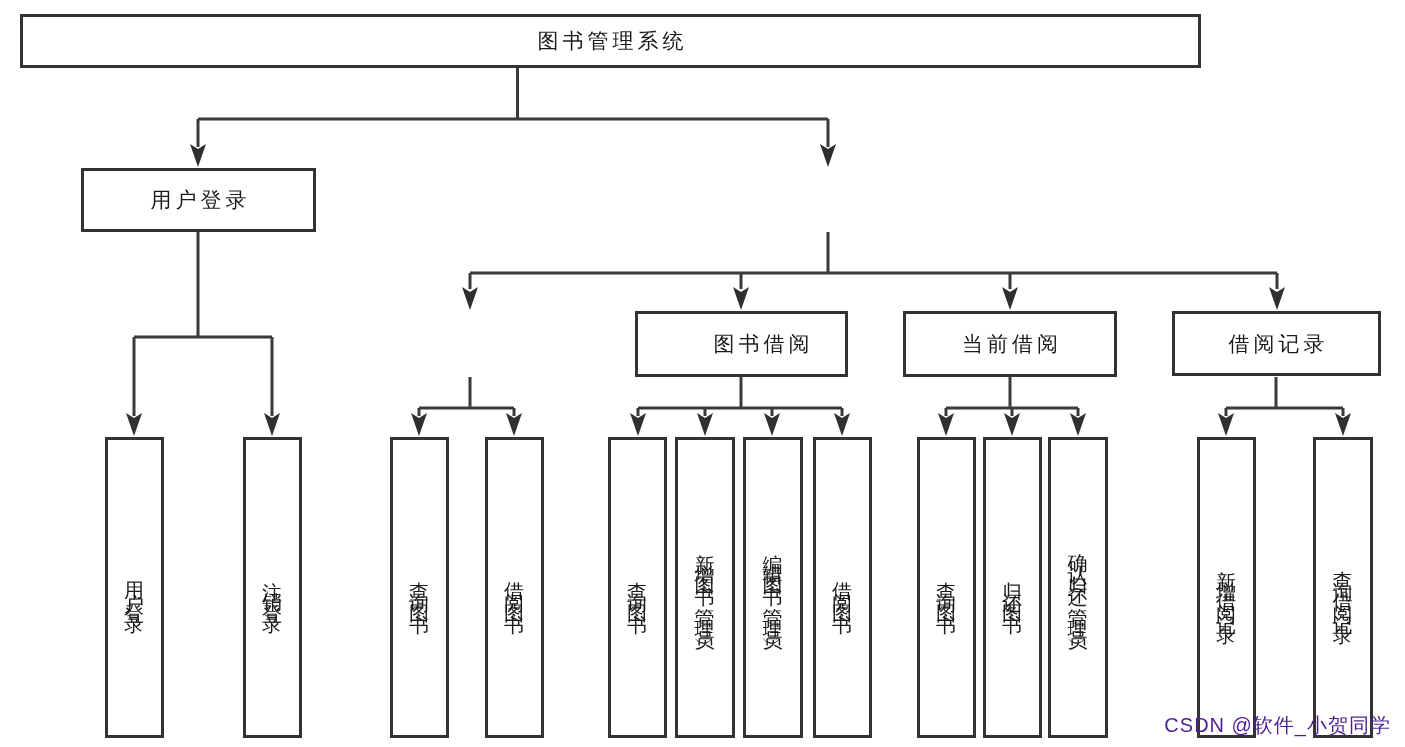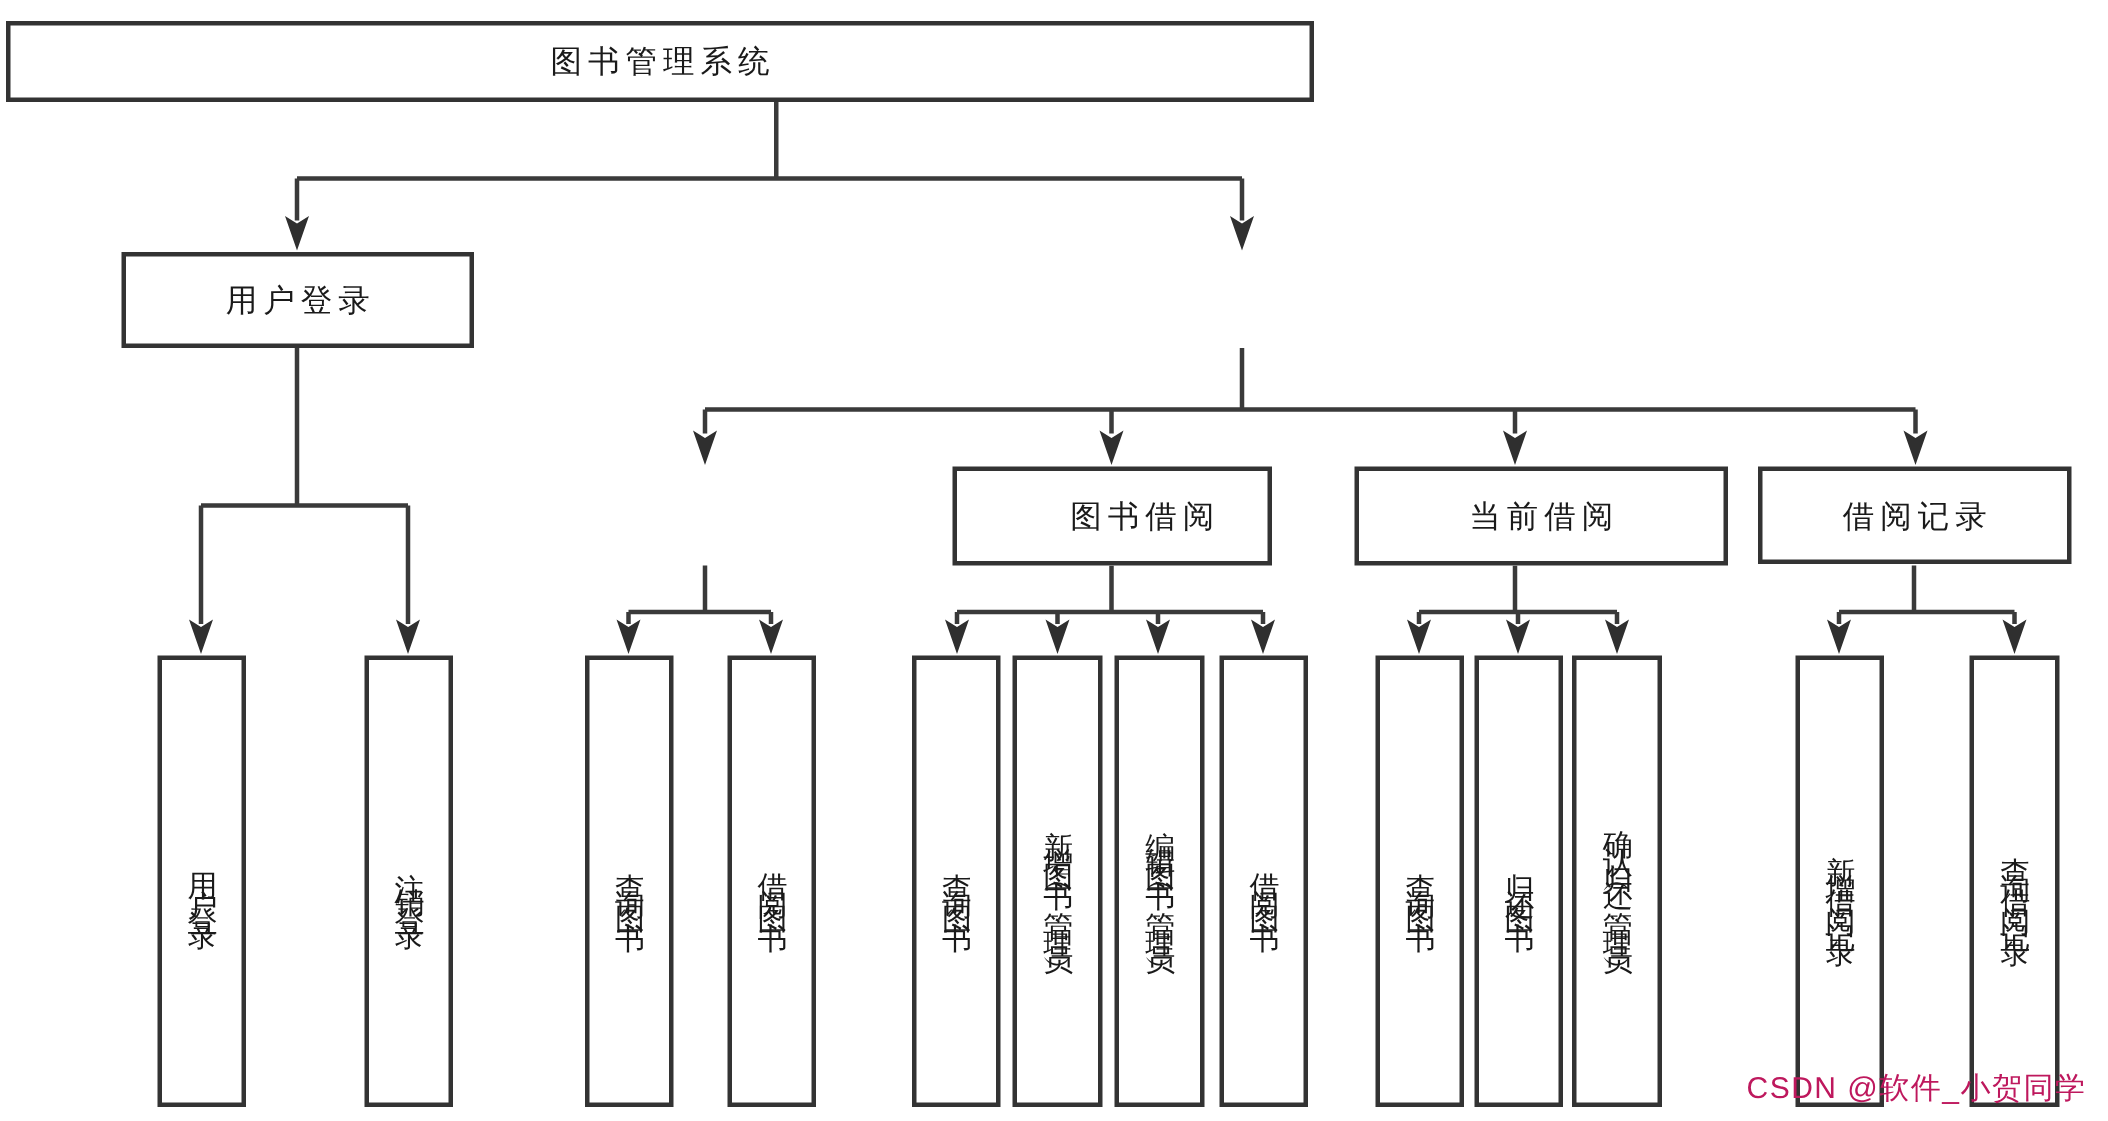--- a/index.html
+++ b/index.html
@@ -32,41 +32,41 @@
     color:#1a1a1a;
   }
   .vnode .vtext{
     writing-mode:vertical-rl;
     font-size:20px;
     letter-spacing:11px;
     line-height:1;
     white-space:nowrap;
   }
   
-  .n-root {left:4px;  top:14px;  width:872px; height:54px;}
+  .n-root {left:20px;  top:14px;  width:1181px; height:54px;}
   
   .n-l2a  {left:81px;  top:168px; width:235px;  height:64px;}
   .n-l2b  {left:711px; top:168px; width:235px;  height:64px;}
   
   .n-l3a  {left:363px; top:311px; width:215px;  height:66px;}
   .n-l3b  {left:635px; top:311px; width:213px;  height:66px;padding-left:40px;}
-  .n-l3c  {left:903px; top:311px; width:249px;  height:66px;}
+  .n-l3c  {left:903px; top:311px; width:214px;  height:66px;}
   .n-l3d  {left:1172px;top:311px; width:209px;  height:65px;}
   
   .leaf   {top:437px;  height:301px; width:59px;}
   .n-f1 {left:105px;} .n-f2 {left:243px;}
   .n-f3 {left:390px;} .n-f4 {left:485px;}
   .n-f5 {left:608px;} .n-f6 {left:675px;width:60px;} .n-f7 {left:743px;width:60px;} .n-f8 {left:813px;}
   .n-f9 {left:917px;} .n-f10{left:983px;} .n-f11{left:1048px;width:60px;}
   .n-f12{left:1197px;} .n-f13{left:1313px;width:60px;}
   .watermark{
     position:absolute;
     right:14px; top:712px;
     font-size:20px;
-    color:#be185d;
+    color:#4c1d95;
     letter-spacing:1px;
     white-space:nowrap;
   }
 </style>
 </head>
 <body>
 
 <div class="stage">
 
   <svg class="wires" viewBox="0 0 1405 747" xmlns="http://www.w3.org/2000/svg">

